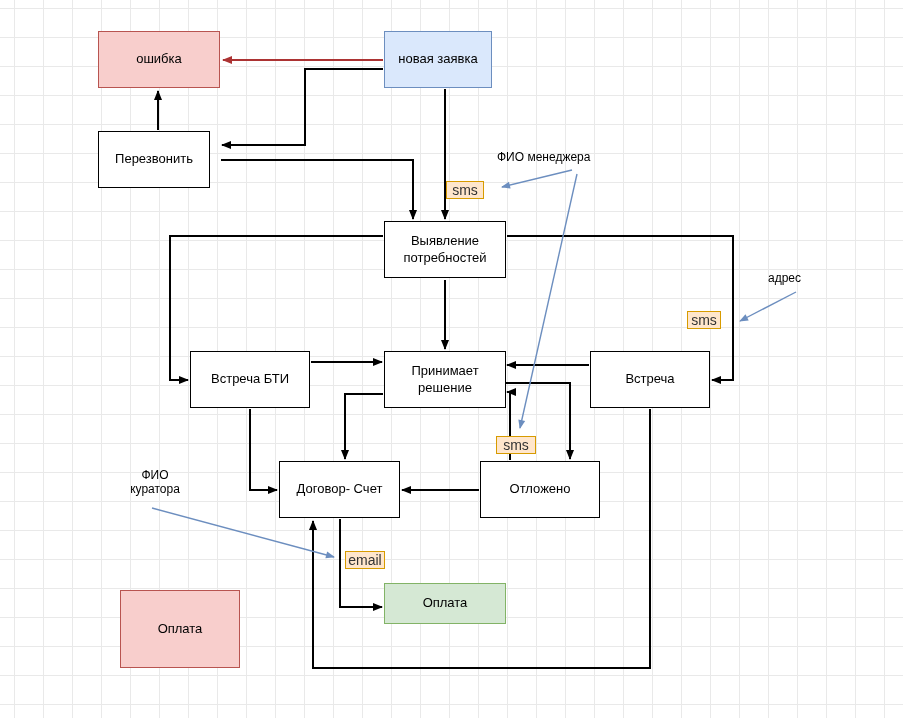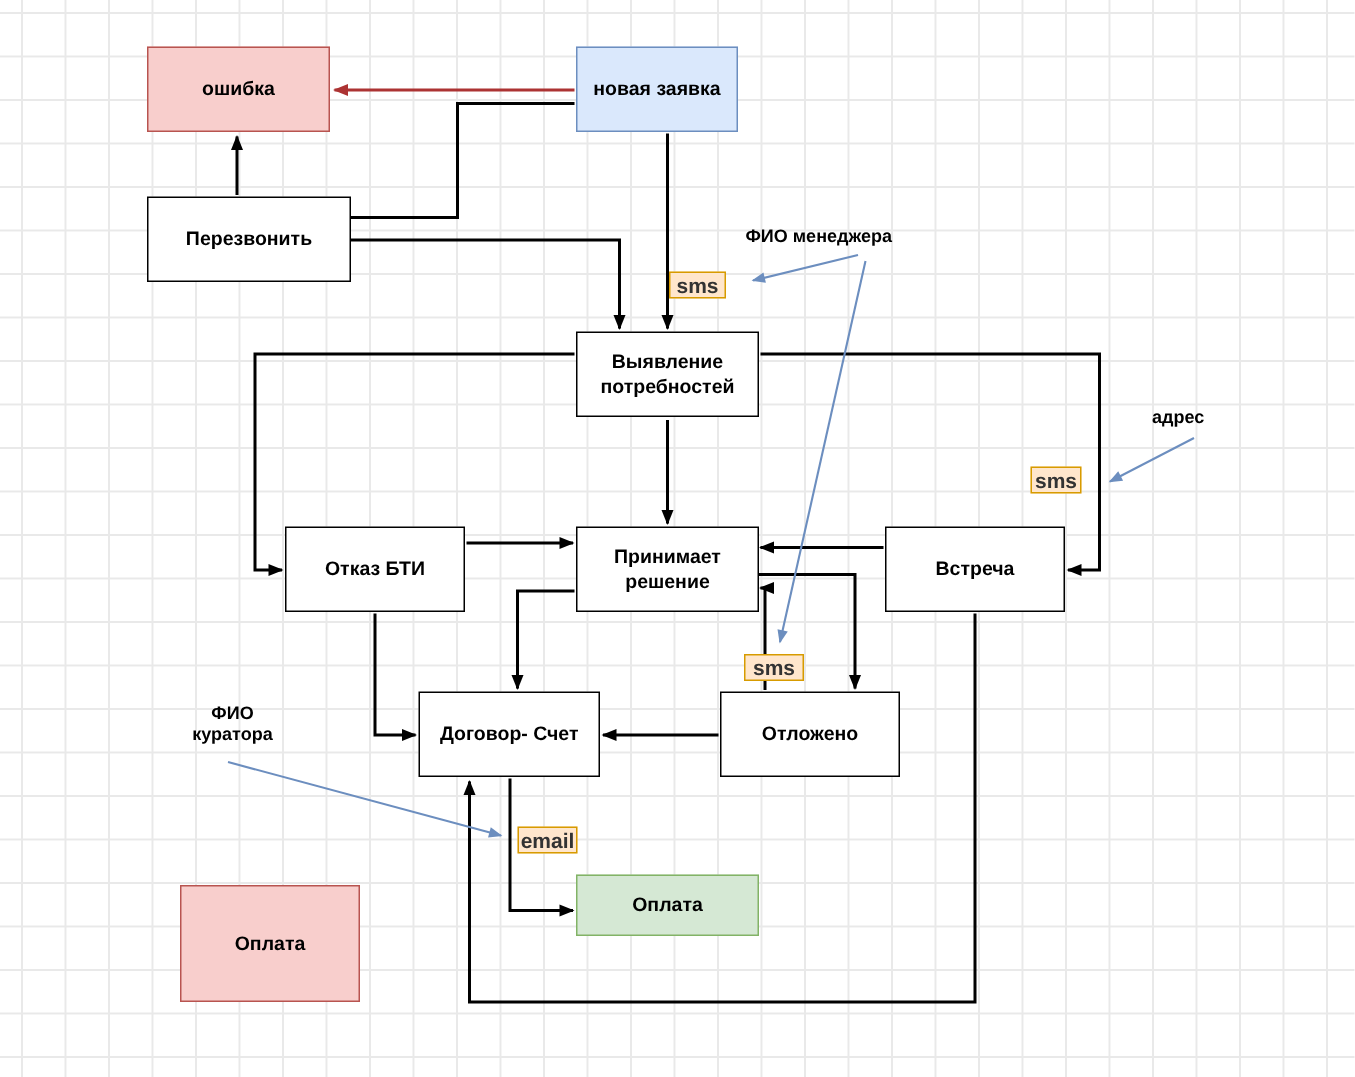--- a/index.html
+++ b/index.html
@@ -13,21 +13,20 @@
   html,body{margin:0;padding:0;}
   body{font-family:"Liberation Sans","DejaVu Sans",sans-serif;}
   .canvas{
     position:relative;width:903px;height:718px;overflow:hidden;
     background-color:#ffffff;
     background-image:
       linear-gradient(#e9e9e9 1px, transparent 1px),
       linear-gradient(90deg,#e9e9e9 1px, transparent 1px);
     background-size:29px 29px;
     background-position:14px 8px;
-    font-weight:bold;
   }
   svg.edges{position:absolute;left:0;top:0;}
   .edge{fill:none;stroke:var(--edge-black);stroke-width:2;}
   .edge.red{stroke:var(--edge-red);}
   .edge.blue{stroke:var(--annotation-blue);stroke-width:1.4;}
   .mk-black{fill:var(--edge-black);}
   .mk-red{fill:var(--edge-red);}
   .mk-blue{fill:var(--annotation-blue);}
   .node{
     position:absolute;display:flex;align-items:center;justify-content:center;
@@ -84,23 +83,23 @@
     <path class="edge" d="M650,409 L650,668 L313,668 L313,521" marker-end="url(#m-black)"></path>
 
     <path class="edge blue" d="M572,170 L502,187" marker-end="url(#m-blue)"></path>
     <path class="edge blue" d="M577,174 L520,428" marker-end="url(#m-blue)"></path>
     <path class="edge blue" d="M796,292 L740,321" marker-end="url(#m-blue)"></path>
     <path class="edge blue" d="M152,508 L334,557" marker-end="url(#m-blue)"></path>
   </svg>
 
   <div class="node red" style="left:98px;top:31px;width:122px;height:57px">ошибка</div>
   <div class="node blue" style="left:384px;top:31px;width:108px;height:57px">новая заявка</div>
-  <div class="node" style="left:98px;top:131px;width:136px;height:57px">Перезвонить</div>
+  <div class="node" style="left:98px;top:131px;width:112px;height:57px">Перезвонить</div>
   <div class="node" style="left:384px;top:221px;width:122px;height:57px">Выявление потребностей</div>
-  <div class="node" style="left:190px;top:351px;width:120px;height:57px">Отказ БТИ</div>
+  <div class="node" style="left:190px;top:351px;width:120px;height:57px">Встреча БТИ</div>
   <div class="node" style="left:384px;top:351px;width:122px;height:57px">Принимает решение</div>
   <div class="node" style="left:590px;top:351px;width:120px;height:57px">Встреча</div>
   <div class="node" style="left:279px;top:461px;width:121px;height:57px">Договор- Счет</div>
   <div class="node" style="left:480px;top:461px;width:120px;height:57px">Отложено</div>
   <div class="node green" style="left:384px;top:583px;width:122px;height:41px">Оплата</div>
   <div class="node red" style="left:120px;top:590px;width:120px;height:78px">Оплата</div>
 
   <div class="edge-label" style="left:446px;top:181px;width:38px">sms</div>
   <div class="edge-label" style="left:687px;top:311px;width:34px">sms</div>
   <div class="edge-label" style="left:496px;top:436px;width:40px">sms</div>

